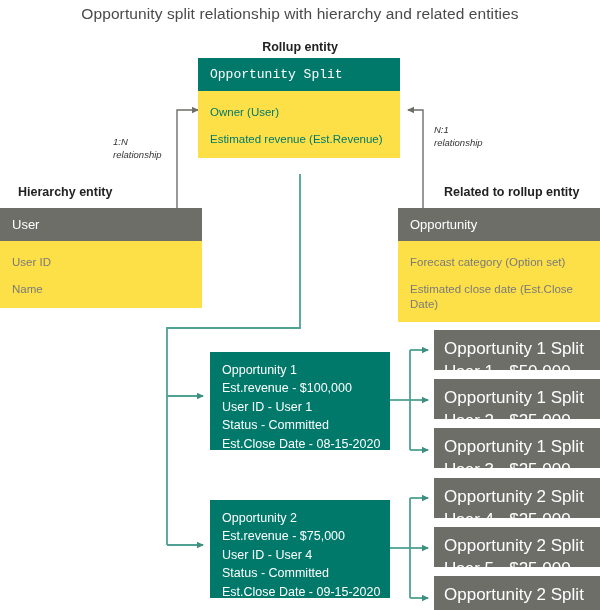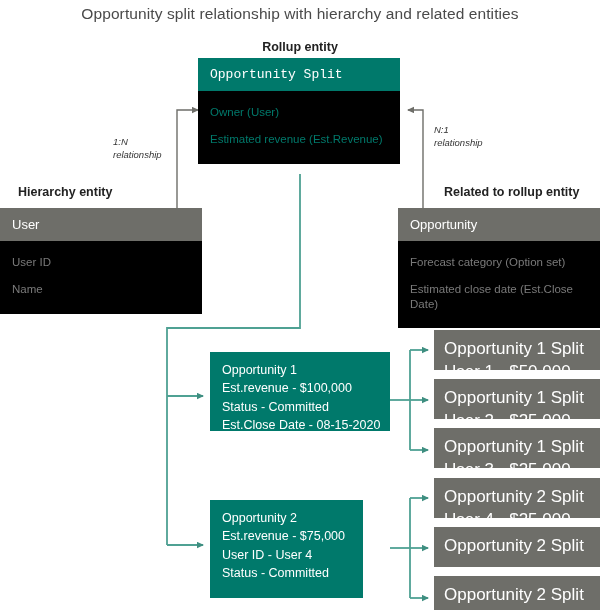--- a/index.html
+++ b/index.html
@@ -60,23 +60,23 @@
   }
   .entity-header {
     font-size: 13px;
     color: #ffffff;
     padding: 9px 12px 9px 12px;
     box-sizing: border-box;
   }
   .entity-header.teal { background: #00796B; font-family: Liberation Mono, monospace; }
   .entity-header.gray { background: #6E6E69; }
   .entity-body {
-    background: #000000;
-    box-sizing: border-box;
-    padding: 8px 12px 10px 12px;
+    background: #fde047;
+    box-sizing: border-box;
+    padding: 8px 12px 4px 12px;
   }
   .entity-field {
     font-size: 11.5px;
     line-height: 1.25;
     padding: 6px 0 7px 0;
   }
   .entity-body.teal-text .entity-field { color: #00796B; }
   .entity-body.gray-text .entity-field { color: #7a7a7a; }
 
   
@@ -188,32 +188,34 @@
   </div>
 
   <div class="entity" style="left:398px; top:208px; width:202px;">
     <div class="entity-header gray">Opportunity</div>
     <div class="entity-body gray-text">
       <div class="entity-field">Forecast category (Option set)</div>
       <div class="entity-field">Estimated close date (Est.Close Date)</div>
     </div>
   </div>
 
-  <div class="opp-box" style="left:210px; top:352px; width:180px; height:79px;">
+  <div class="opp-box" style="left:210px; top:352px; width:180px; height:98px;">
     <div class="opp-line">Opportunity 1</div>
     <div class="opp-line">Est.revenue - $100,000</div>
+    <div class="opp-line">User ID - User 1</div>
     <div class="opp-line">Status - Committed</div>
     <div class="opp-line">Est.Close Date - 08-15-2020</div>
   </div>
 
-  <div class="opp-box" style="left:210px; top:500px; width:153px; height:98px;">
+  <div class="opp-box" style="left:210px; top:500px; width:180px; height:98px;">
     <div class="opp-line">Opportunity 2</div>
     <div class="opp-line">Est.revenue - $75,000</div>
     <div class="opp-line">User ID - User 4</div>
     <div class="opp-line">Status - Committed</div>
+    <div class="opp-line">Est.Close Date - 09-15-2020</div>
   </div>
 
   <div class="split-box" style="left:434px; top:330px; width:166px; height:40px;">
     <div class="split-line">Opportunity 1 Split</div>
     <div class="split-line">User 1 - $50,000</div>
   </div>
 
   <div class="split-box" style="left:434px; top:379px; width:166px; height:40px;">
     <div class="split-line">Opportunity 1 Split</div>
     <div class="split-line">User 2 - $25,000</div>
@@ -224,20 +226,21 @@
     <div class="split-line">User 3 - $25,000</div>
   </div>
 
   <div class="split-box" style="left:434px; top:478px; width:166px; height:40px;">
     <div class="split-line">Opportunity 2 Split</div>
     <div class="split-line">User 4 - $25,000</div>
   </div>
 
   <div class="split-box" style="left:434px; top:527px; width:166px; height:40px;">
     <div class="split-line">Opportunity 2 Split</div>
+    <div class="split-line">User 5 - $25,000</div>
   </div>
 
   <div class="split-box" style="left:434px; top:576px; width:166px; height:40px;">
     <div class="split-line">Opportunity 2 Split</div>
     <div class="split-line">User 6 - $25,000</div>
   </div>
 
 </div>
 
 </body></html>

